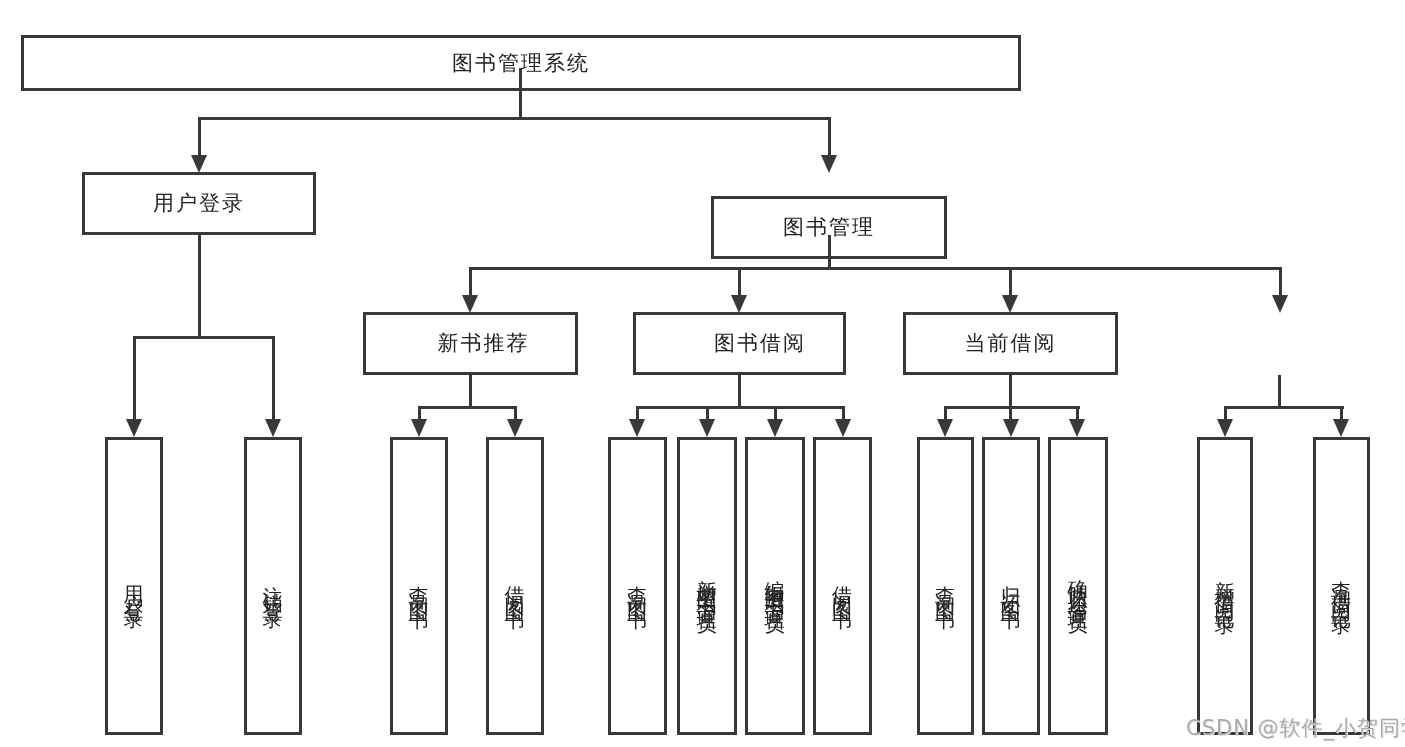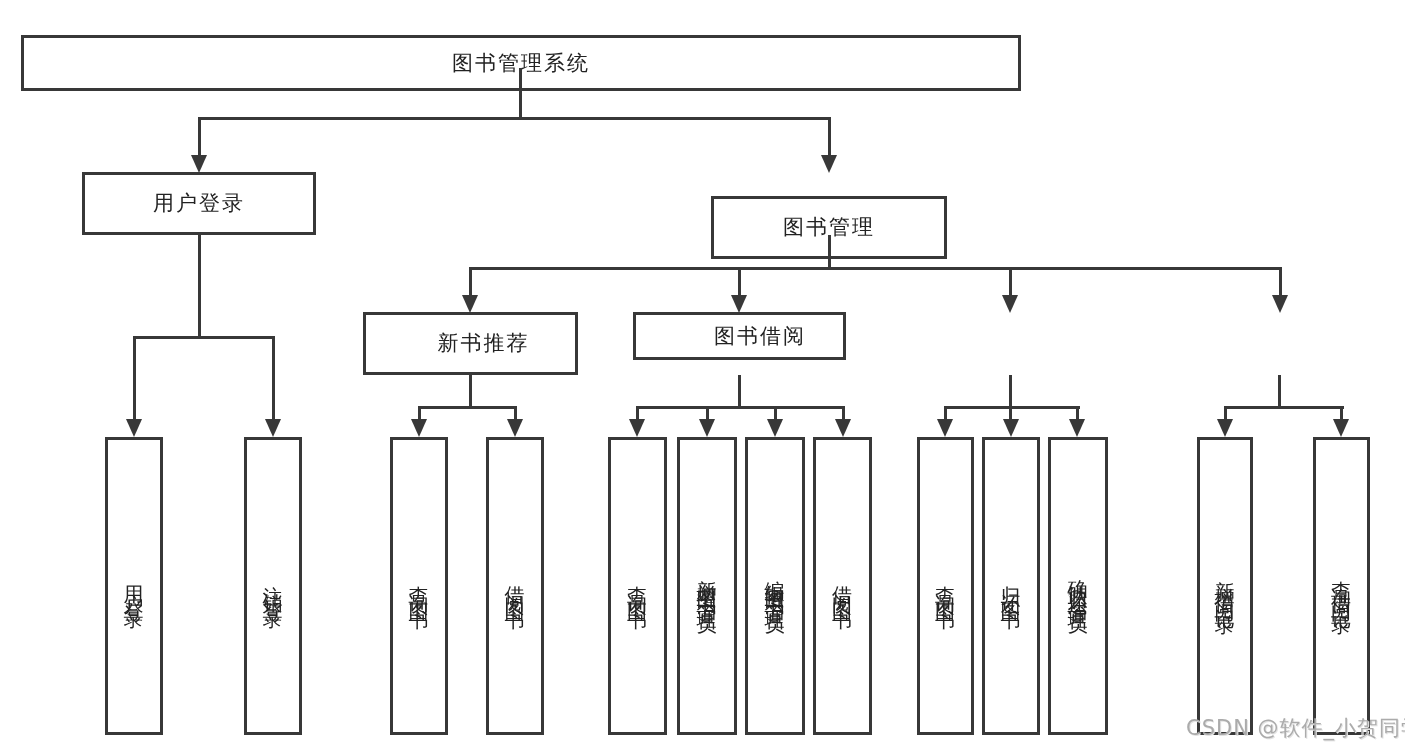--- a/index.html
+++ b/index.html
@@ -74,21 +74,22 @@
   <div class="vline" style="left:469px;top:267px;height:32px;"></div>
   <div class="vline" style="left:738px;top:267px;height:32px;"></div>
   <div class="vline" style="left:1009px;top:267px;height:32px;"></div>
   <div class="vline" style="left:1279px;top:267px;height:32px;"></div>
   <div class="arrow" style="left:462px;top:295px;"></div>
   <div class="arrow" style="left:731px;top:295px;"></div>
   <div class="arrow" style="left:1002px;top:295px;"></div>
   <div class="arrow" style="left:1272px;top:295px;"></div>
 
   <div class="box" style="left:363px;top:312px;width:215px;height:63px;padding-left:26px;">新书推荐</div>
-  <div class="box" style="left:633px;top:312px;width:213px;height:48px;padding-left:41px;">图书借阅</div>
+  <div class="box" style="left:633px;top:312px;width:213px;height:63px;padding-left:41px;">图书借阅</div>
+  <div class="box" style="left:903px;top:312px;width:215px;height:63px;">当前借阅</div>
 
   <div class="vline" style="left:469px;top:375px;height:32px;"></div>
   <div class="hline" style="left:418px;top:406px;width:99px;"></div>
   <div class="vline" style="left:418px;top:406px;height:15px;"></div>
   <div class="vline" style="left:514px;top:406px;height:15px;"></div>
   <div class="arrow" style="left:411px;top:419px;"></div>
   <div class="arrow" style="left:507px;top:419px;"></div>
 
   <div class="vline" style="left:738px;top:375px;height:32px;"></div>
   <div class="hline" style="left:636px;top:406px;width:209px;"></div>

